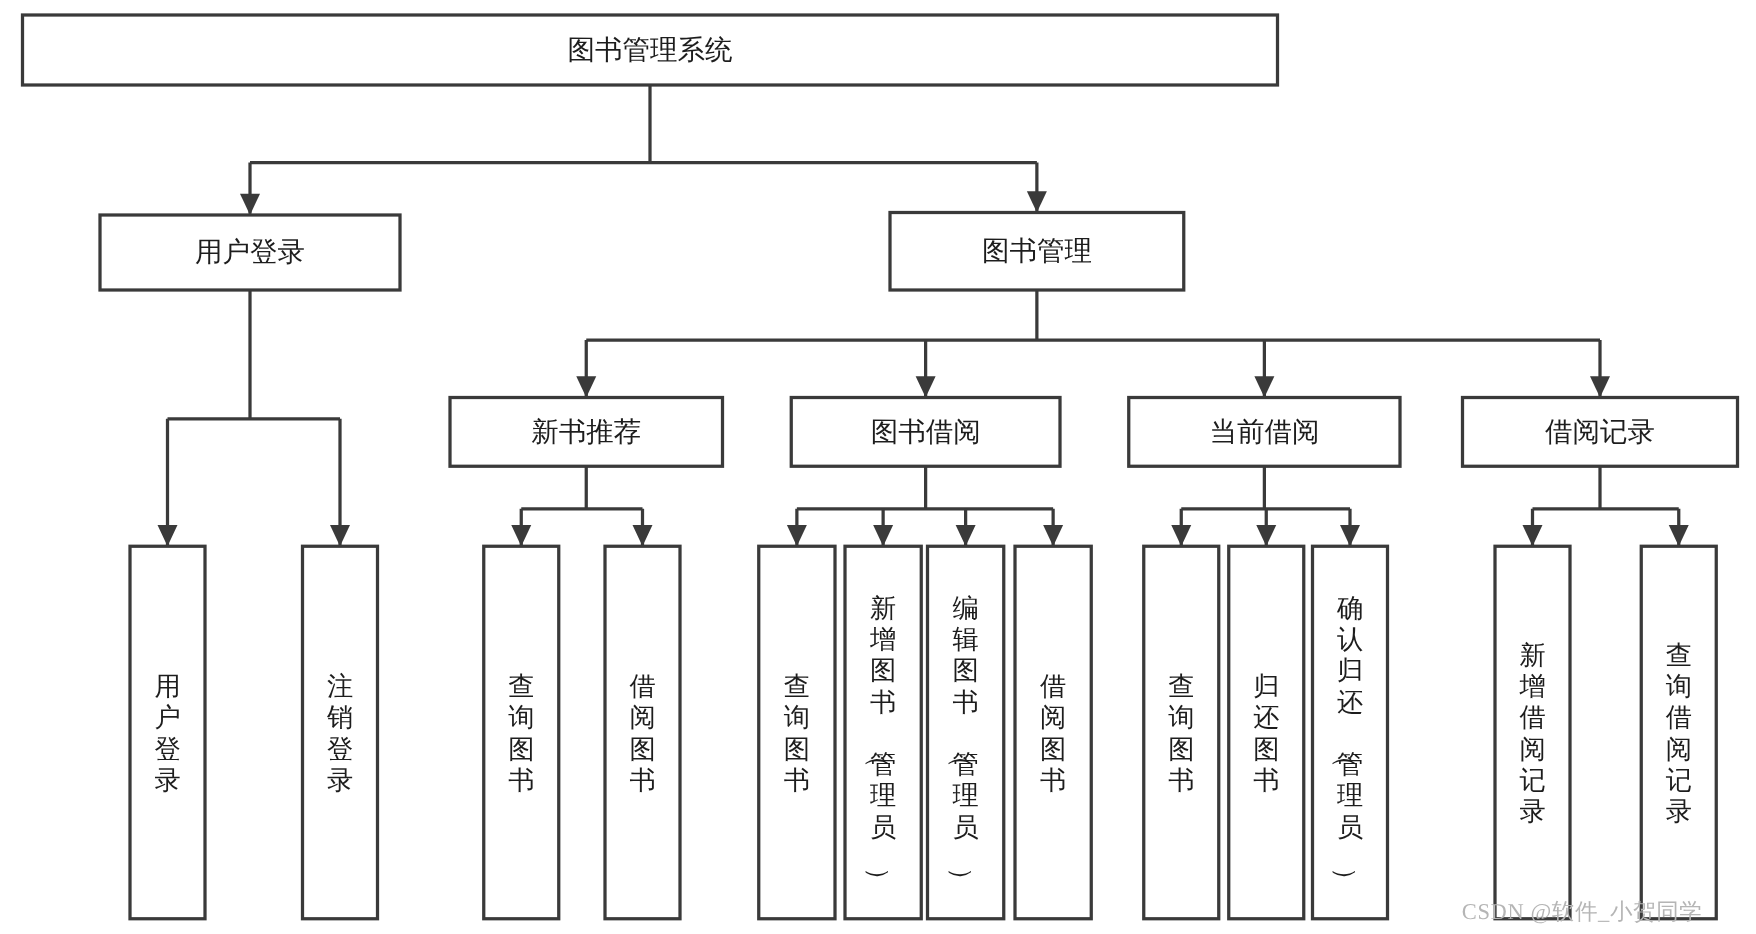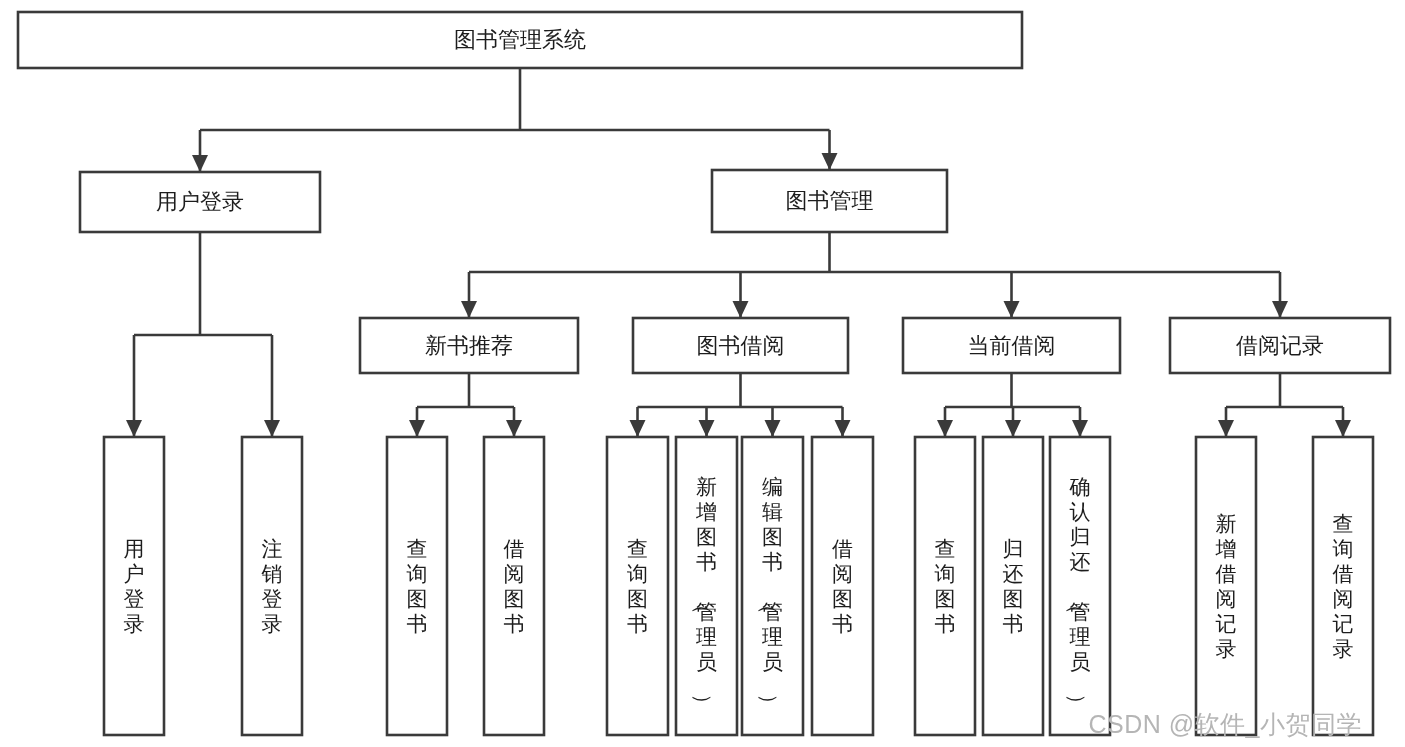--- a/index.html
+++ b/index.html
@@ -53,22 +53,22 @@
   .node-label-v {
     font-family: "DejaVu Sans", "Liberation Sans", sans-serif;
     font-size: 21px;
     fill: #1d1d1d;
     text-anchor: middle;
   }
   .watermark {
     position: absolute;
     right: 12px;
     bottom: 6px;
-    font-family: Liberation Sans, sans-serif;
-    font-size: 25px;
+    font-family: Liberation Serif, serif;
+    font-size: 18px;
     color: #b5b5b5;
     white-space: nowrap;
     letter-spacing: 0.5px;
     pointer-events: none;
   }
 </style>
 </head>
 <body>
 
 <div id="diagram-root">

